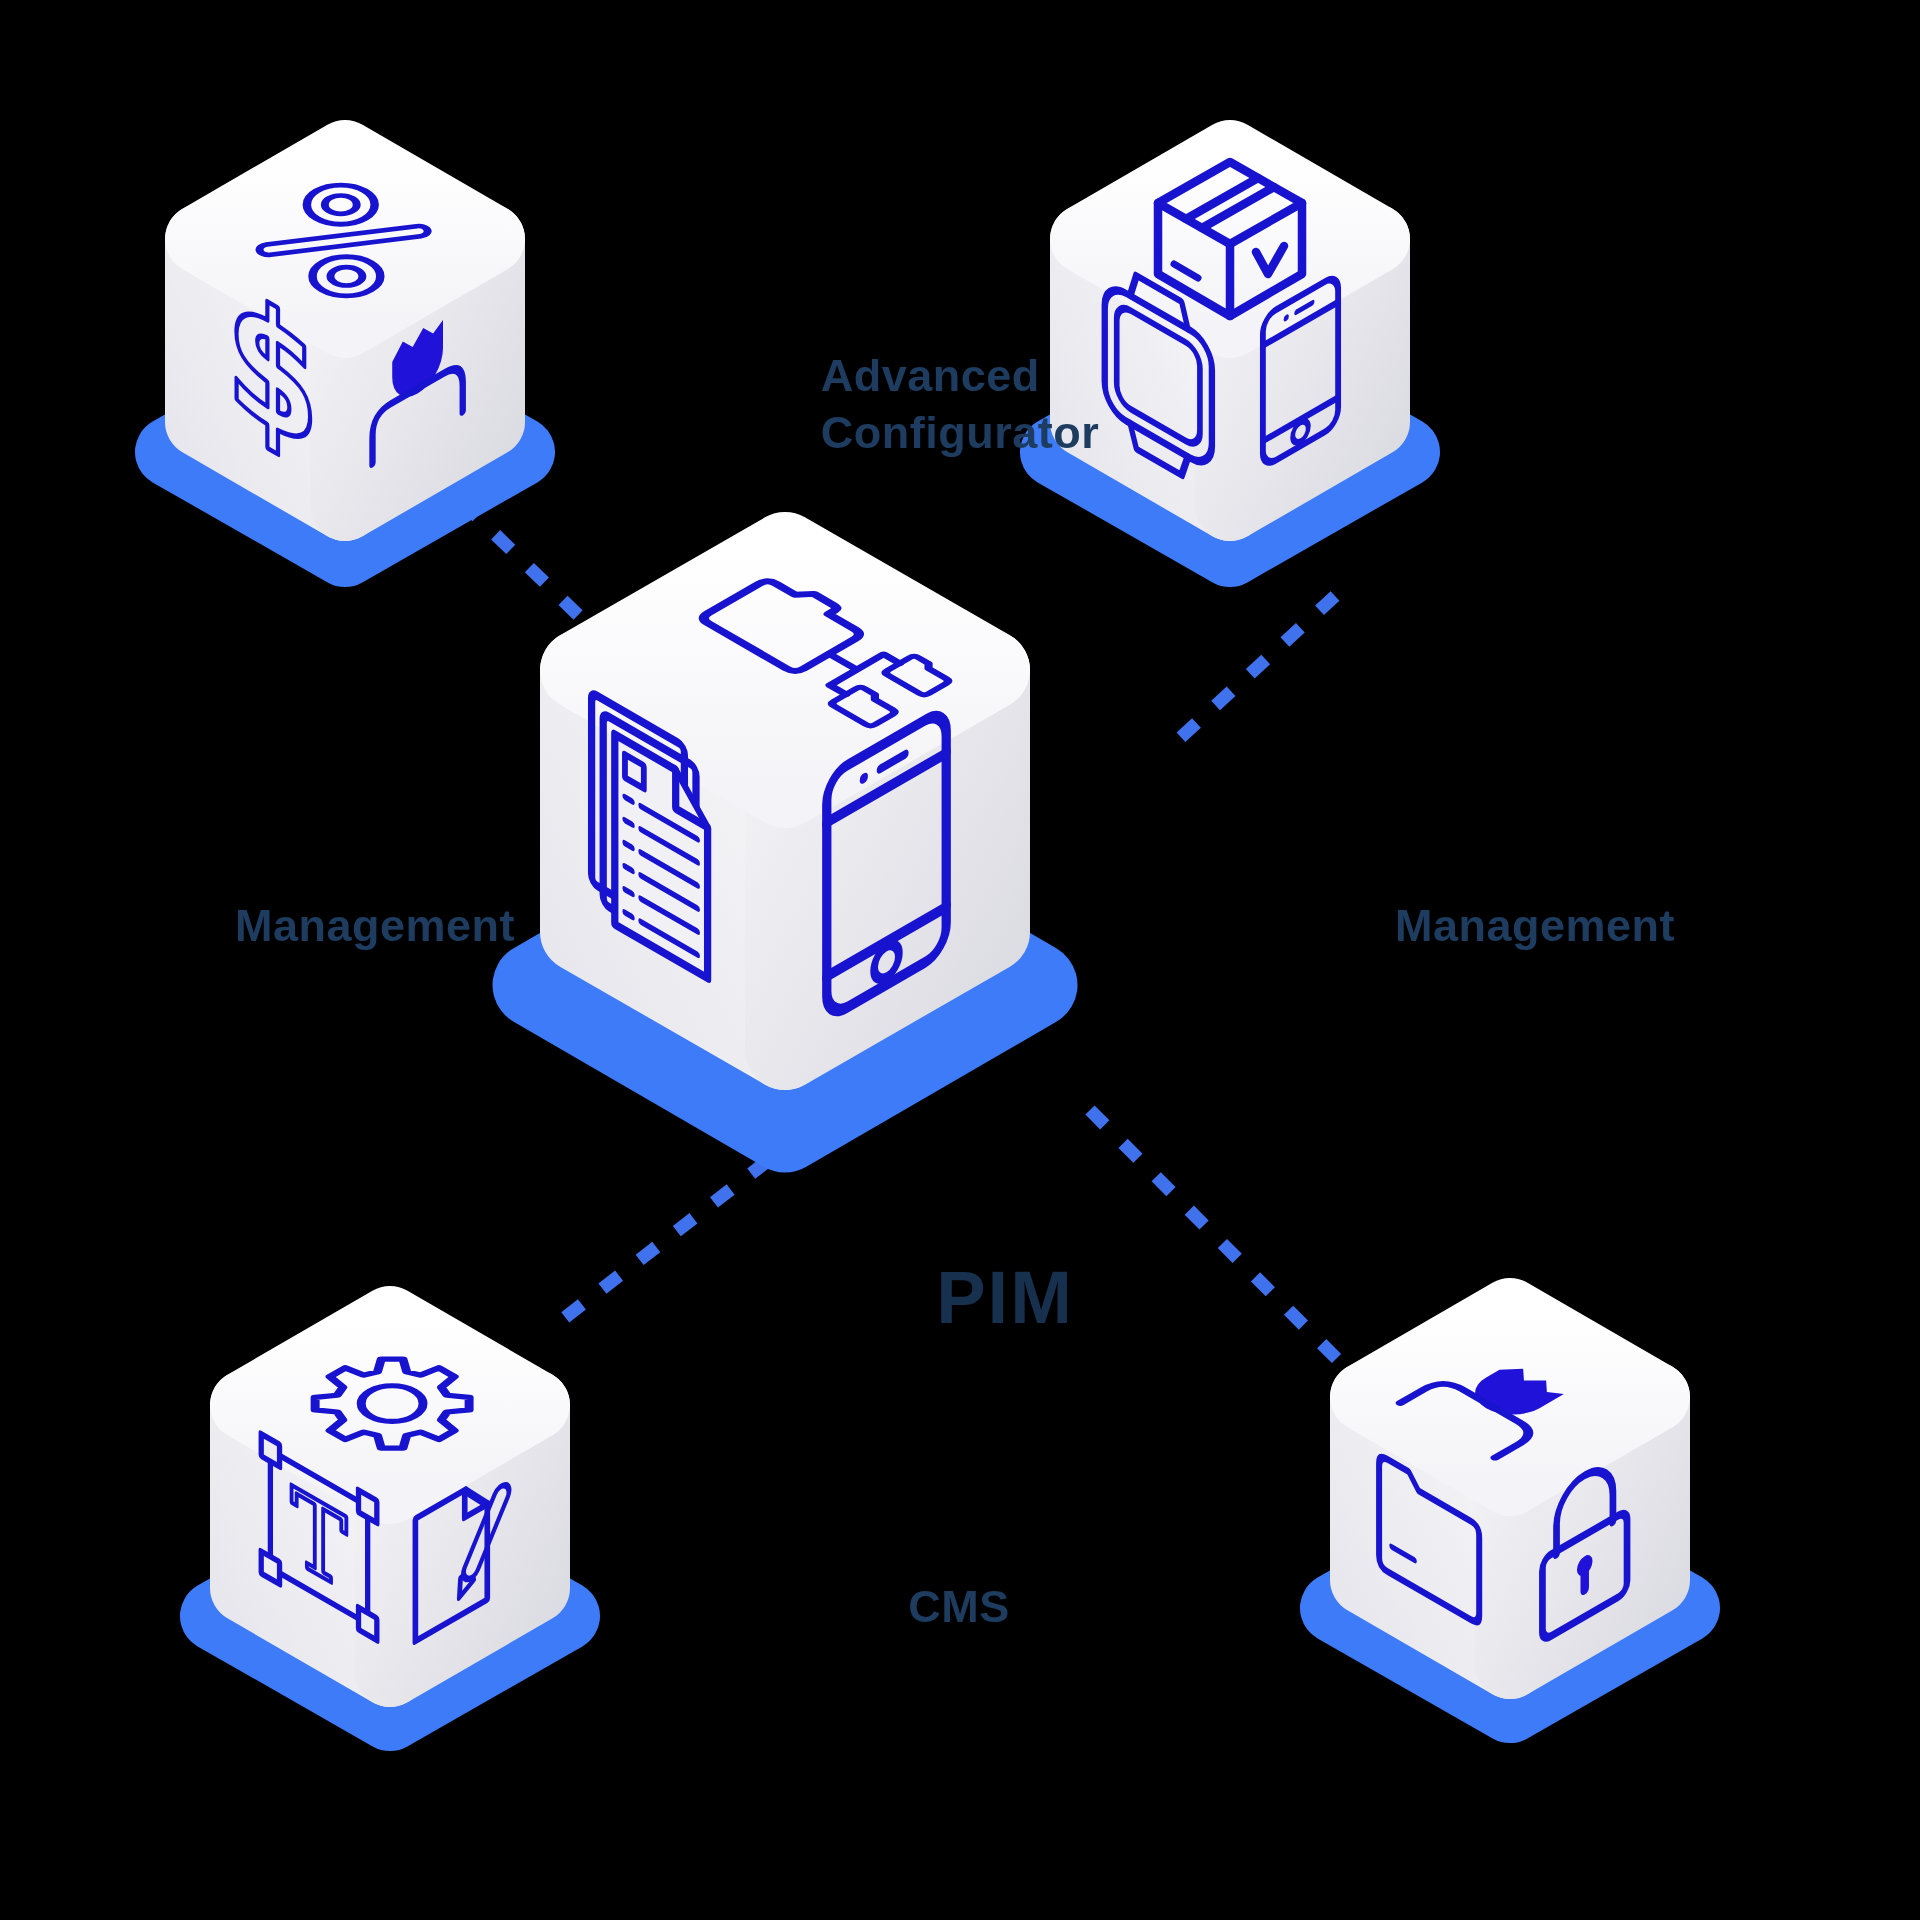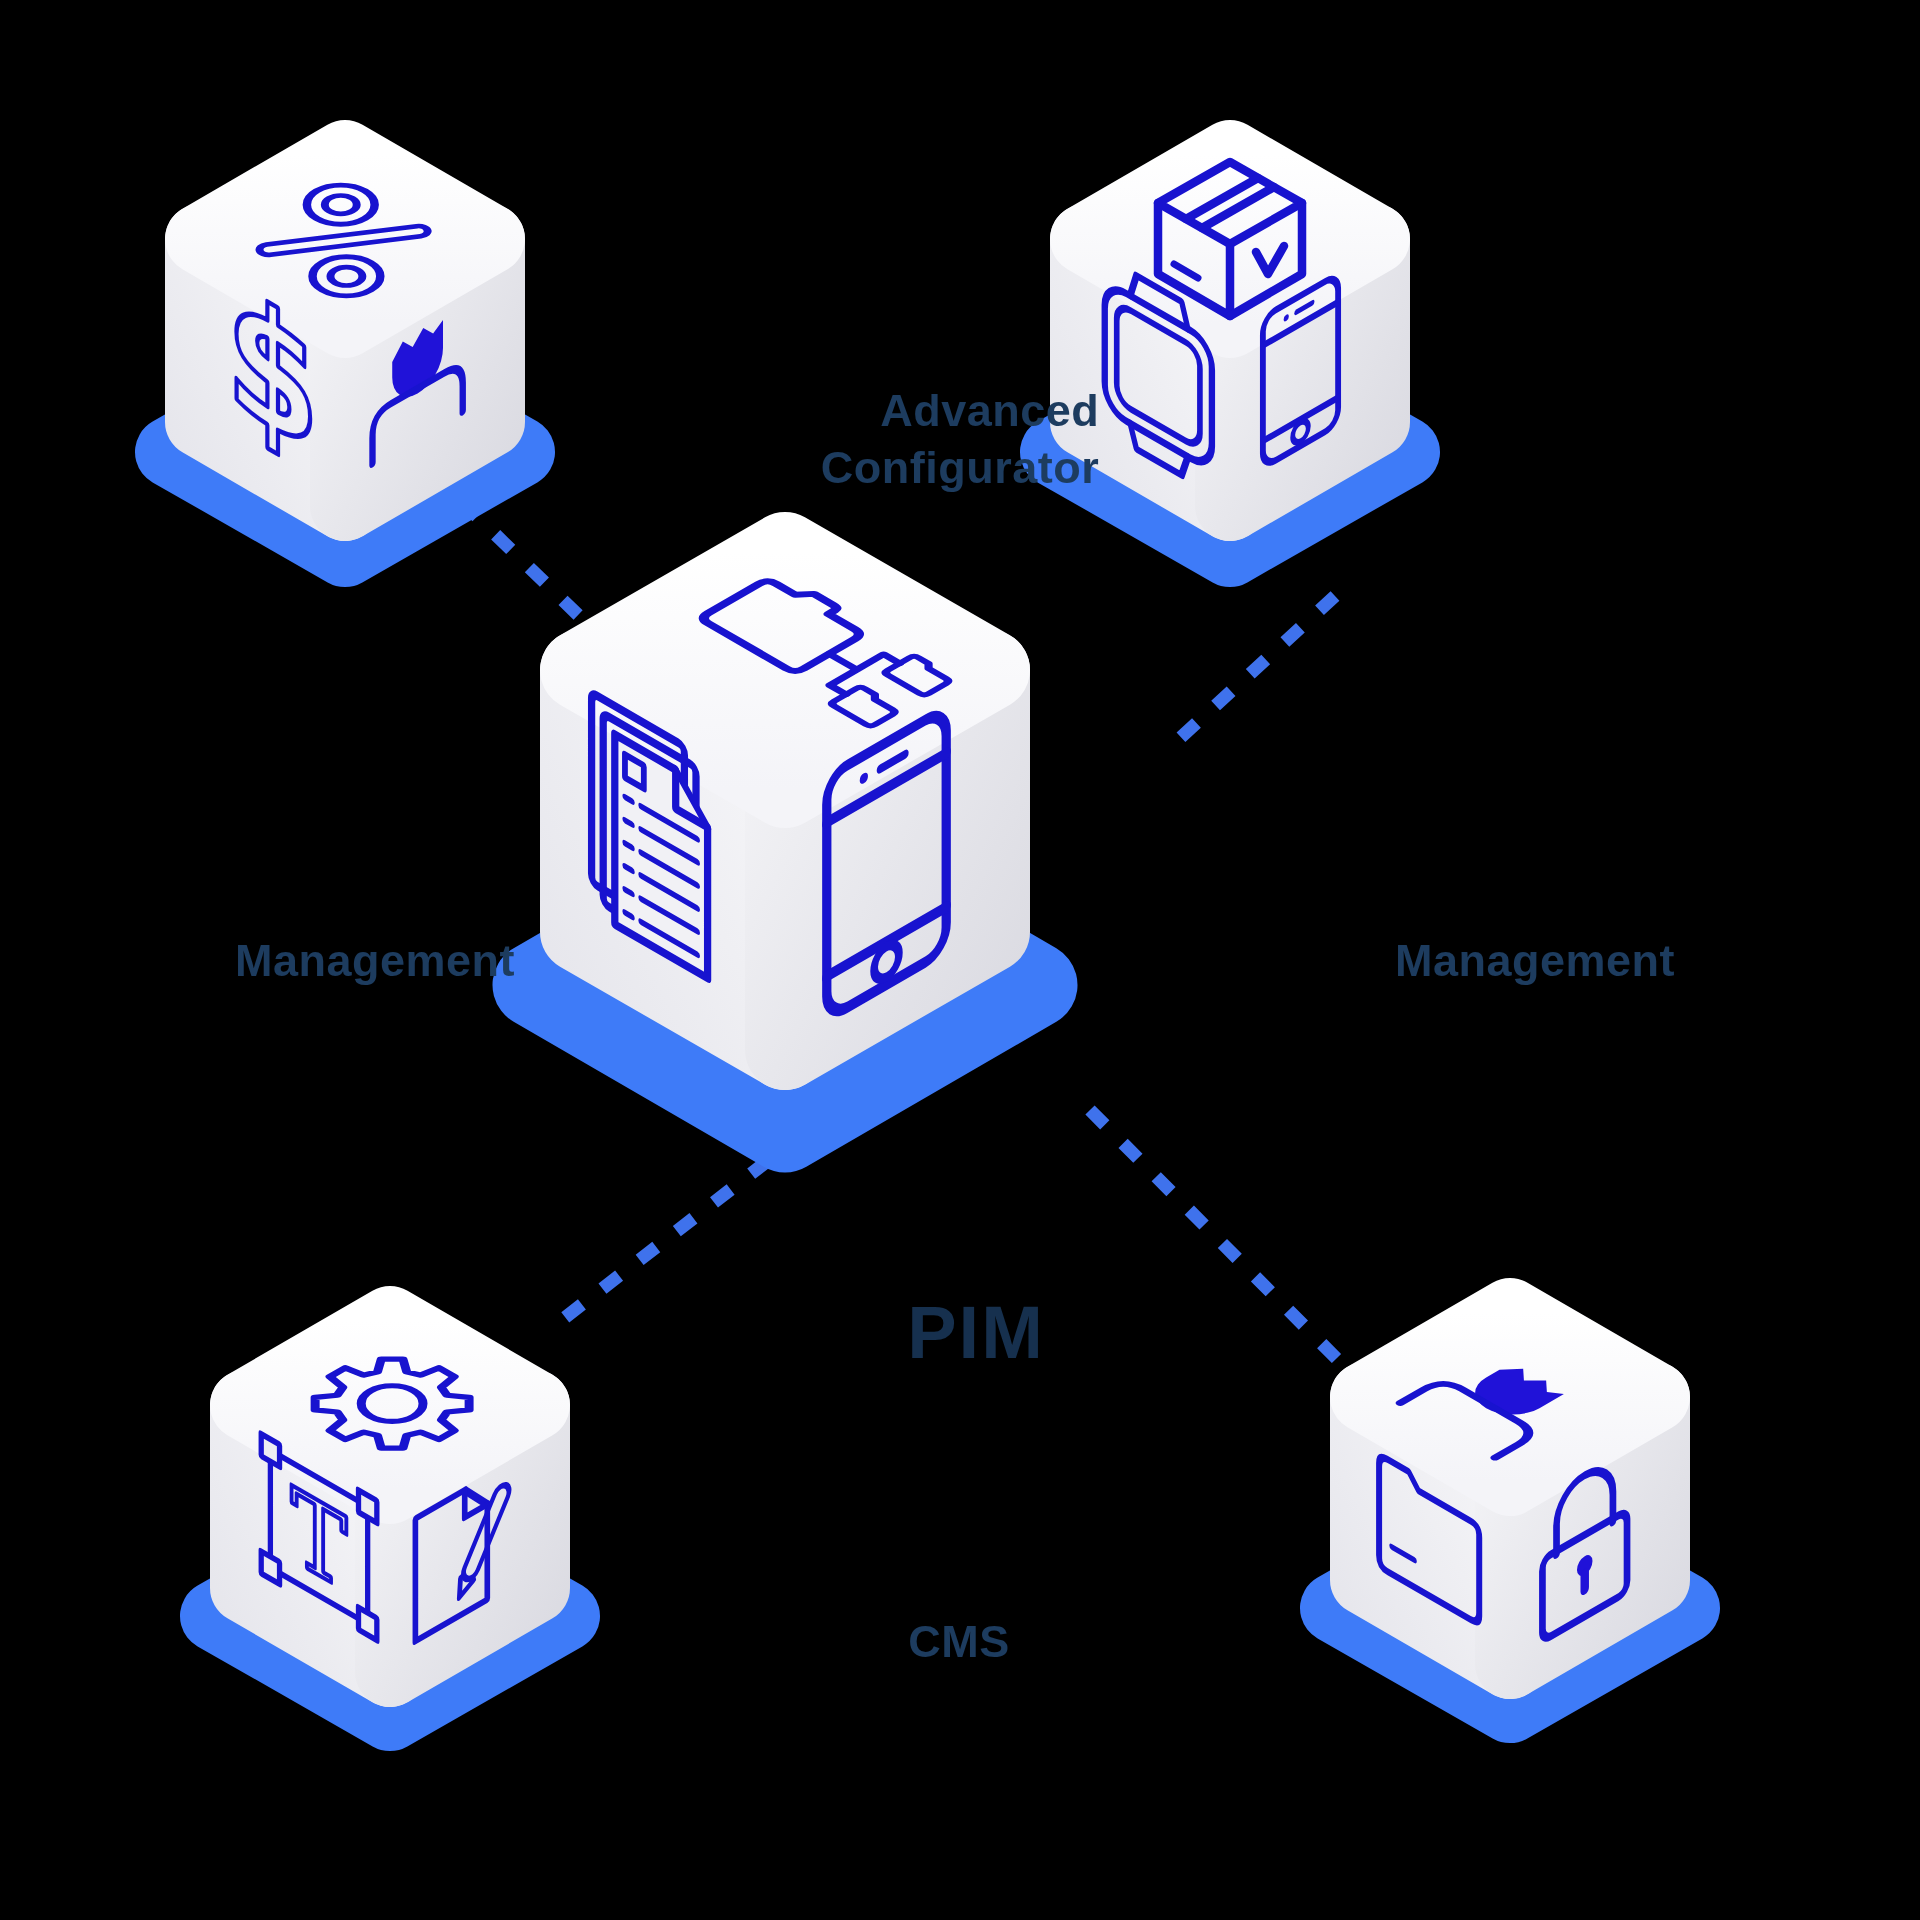--- a/index.html
+++ b/index.html
@@ -12,22 +12,22 @@
   .cr{fill:url(#gRight);stroke:url(#gRight);stroke-linejoin:round;}
   .plat{fill:#3e7bf8;stroke:#3e7bf8;stroke-linejoin:round;}
   
   .istroke{fill:none;stroke:#1813cf;stroke-linecap:round;stroke-linejoin:round;}
   .istrokeF{fill:#f1f1f5;stroke:#1813cf;stroke-linecap:round;stroke-linejoin:round;}
   .handle{fill:#ededf2;stroke:#1813cf;stroke-linejoin:round;}
   .ifill{fill:#2012d8;stroke:none;}
   .itext{fill:none;stroke:#1813cf;stroke-linejoin:round;}
   .conn{stroke:#3f72ec;stroke-width:13;stroke-dasharray:21 26;stroke-linecap:butt;}
   
-  .label{position:absolute;transform:translate(-50%,-50%);color:#1d3c5f;text-align:right;
-         font-weight:600;font-size:45px;line-height:57px;letter-spacing:.5px;white-space:nowrap;margin-top:35px;}
+  .label{position:absolute;transform:translate(-50%,-50%);color:#1d3c5f;text-align:left;
+         font-weight:600;font-size:45px;line-height:57px;letter-spacing:.5px;white-space:nowrap;}
   .label.pim{font-size:74px;line-height:76px;font-weight:700;color:#16304e;letter-spacing:2px;}
 </style>
 </head>
 <body>
 
 <div id="stage">
 
 <svg width="1920" height="1920" viewBox="0 0 1920 1920">
   <defs>
     <linearGradient id="gTop" x1="0" y1="0" x2="0" y2="1">
@@ -201,19 +201,19 @@
 </div>
 
 <div class="label" style="left:375px;top:925px">
   <div>Management</div>
 </div>
 
 <div class="label" style="left:1535px;top:925px">
   <div>Management</div>
 </div>
 
-<div class="label pim" style="left:976px;top:1298px">PIM</div>
+<div class="label pim" style="left:1005px;top:1298px">PIM</div>
 
 <div class="label" style="left:959px;top:1606px">
   <div>CMS</div>
 </div>
 
 </div>
 
 </body></html>

